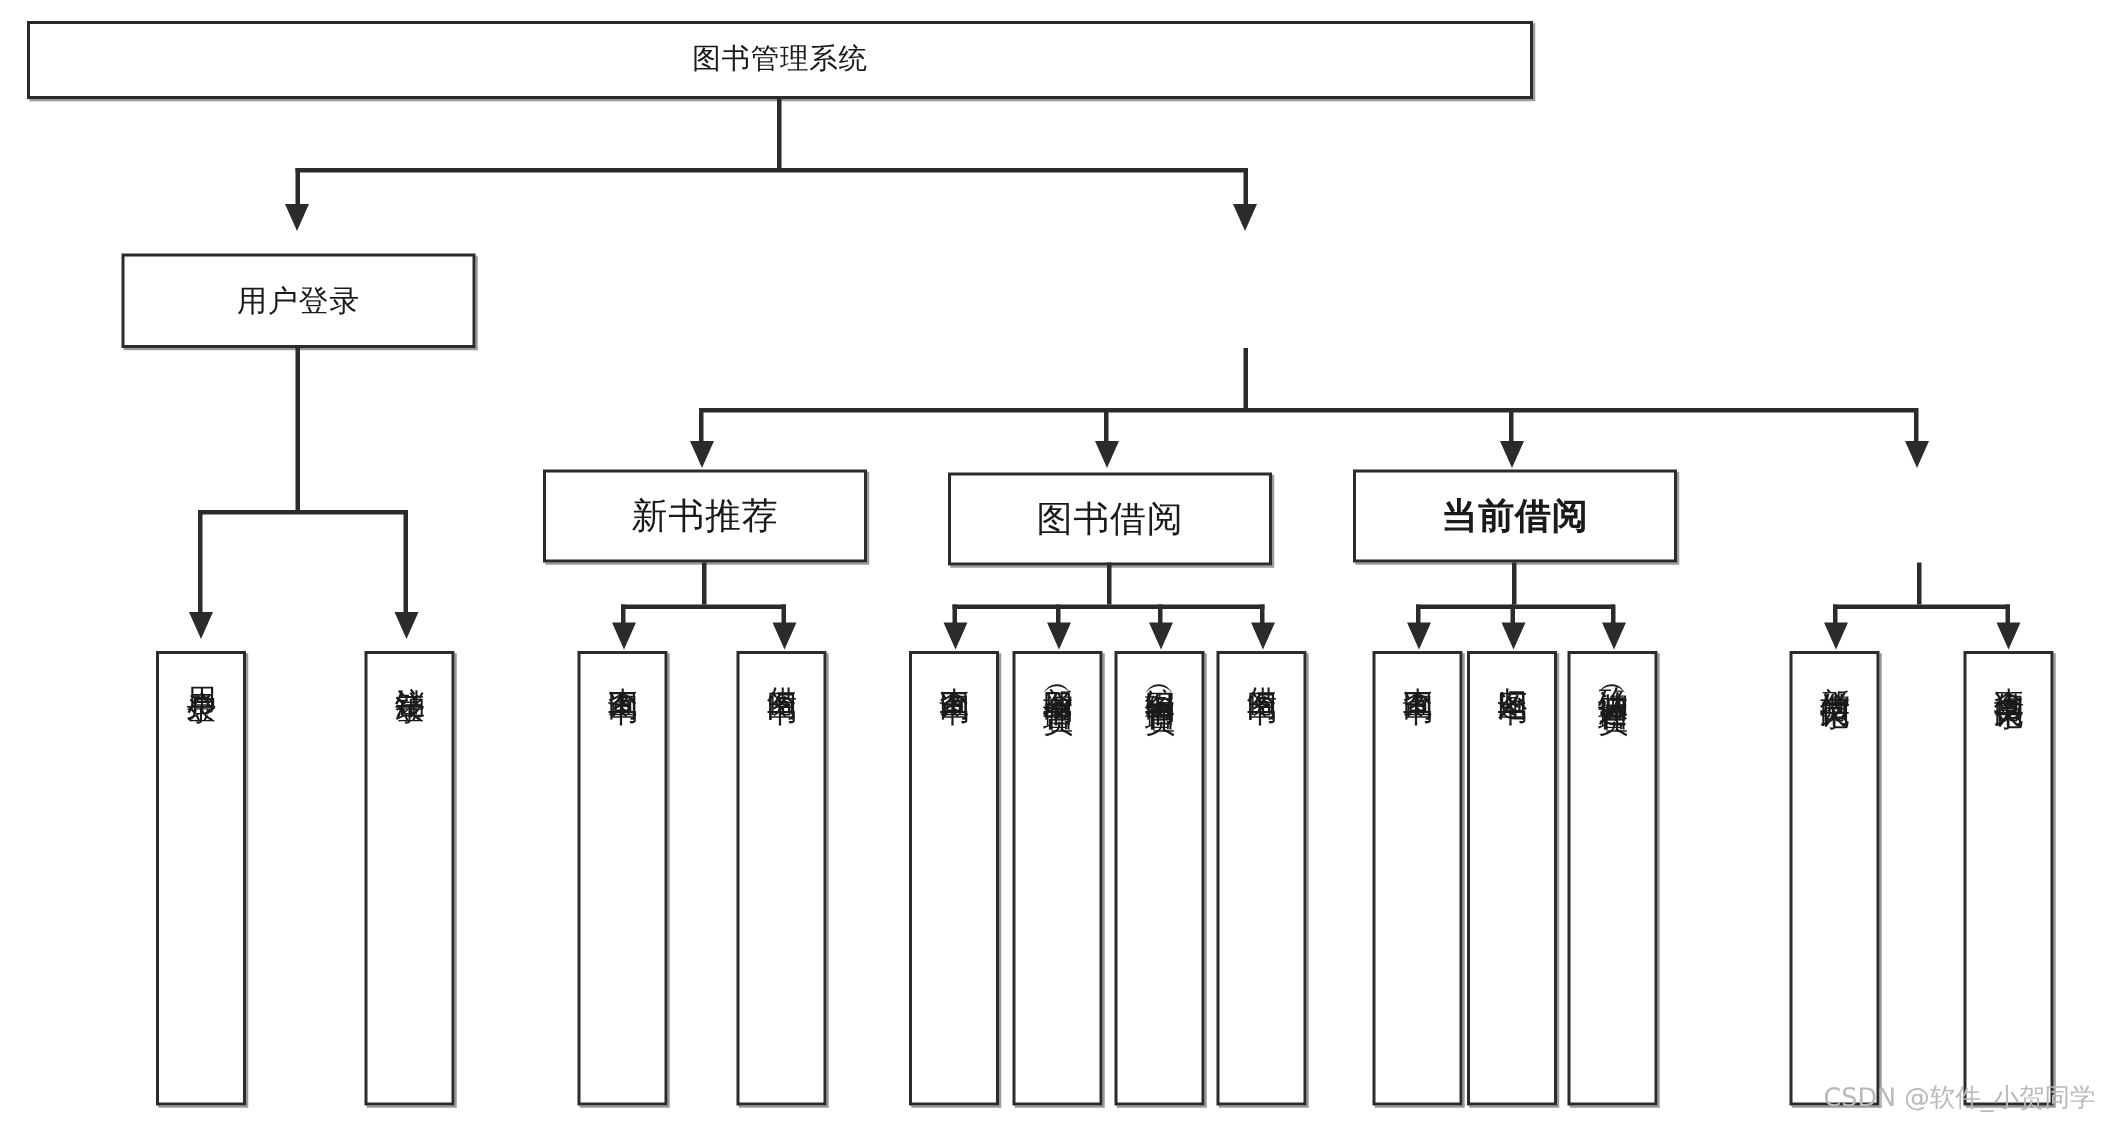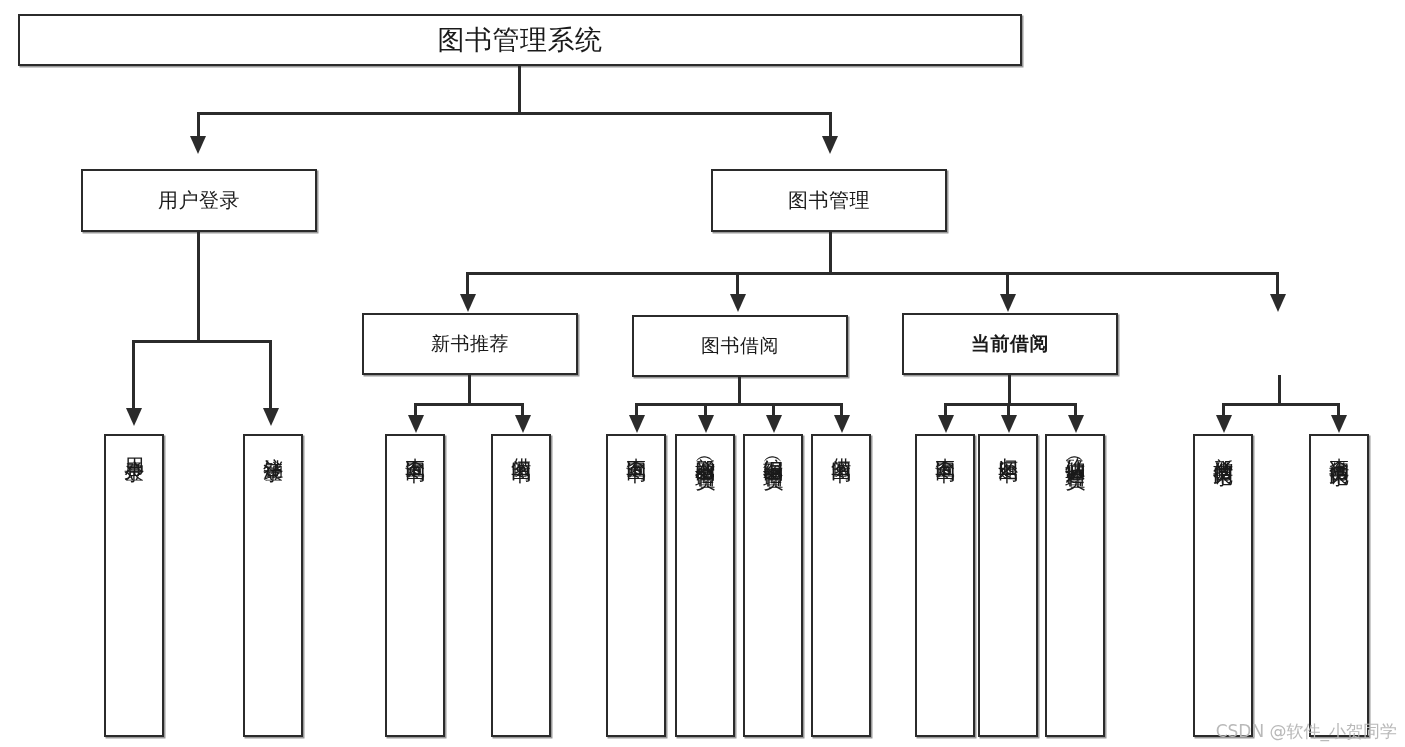--- a/index.html
+++ b/index.html
@@ -26,23 +26,23 @@
     align-items:center;
     justify-content:center;
     text-align:center;
     line-height:1.25;
   }
   .node .label{
     display:block;
     color:#1a1a1a;
     letter-spacing:0.5px;
   }
-  .node.root{ font-size:27px;text-align:center; }
+  .node.root{ font-size:19px;text-align:center; }
   .node.lvl1{ font-size:20px; }
-  .node.lvl2{ font-size:19px; }
+  .node.lvl2{ font-size:24px; }
 
   
   .node.leaf{
     align-items:flex-start;
     justify-content:center;
     padding-top:6px;
   }
   .node.leaf .label{
     writing-mode:vertical-rl;
     text-orientation:upright;
@@ -91,23 +91,20 @@
   <div class="hline" style="left:197px;top:112px;width:634px;"></div>
   <div class="vline" style="left:197px;top:112px;height:26px;"></div>
   <div class="arrow" style="left:190px;top:136px;"></div>
   <div class="vline" style="left:829px;top:112px;height:26px;"></div>
   <div class="arrow" style="left:822px;top:136px;"></div>
 
   <div class="node lvl1" style="left:81px;top:169px;width:236px;height:63px;">
     <span class="label">用户登录</span>
   </div>
 
-  <div class="node lvl1" style="left:711px;top:169px;width:236px;height:63px;">
-    <span class="label">图书管理</span>
-  </div>
 
   <div class="vline" style="left:197px;top:232px;height:108px;"></div>
   <div class="hline" style="left:132px;top:340px;width:139px;"></div>
   <div class="vline" style="left:132px;top:340px;height:70px;"></div>
   <div class="arrow" style="left:126px;top:408px;"></div>
   <div class="vline" style="left:269px;top:340px;height:70px;"></div>
   <div class="arrow" style="left:263px;top:408px;"></div>
 
   <div class="vline" style="left:829px;top:232px;height:40px;"></div>
   <div class="hline" style="left:466px;top:272px;width:812px;"></div>

